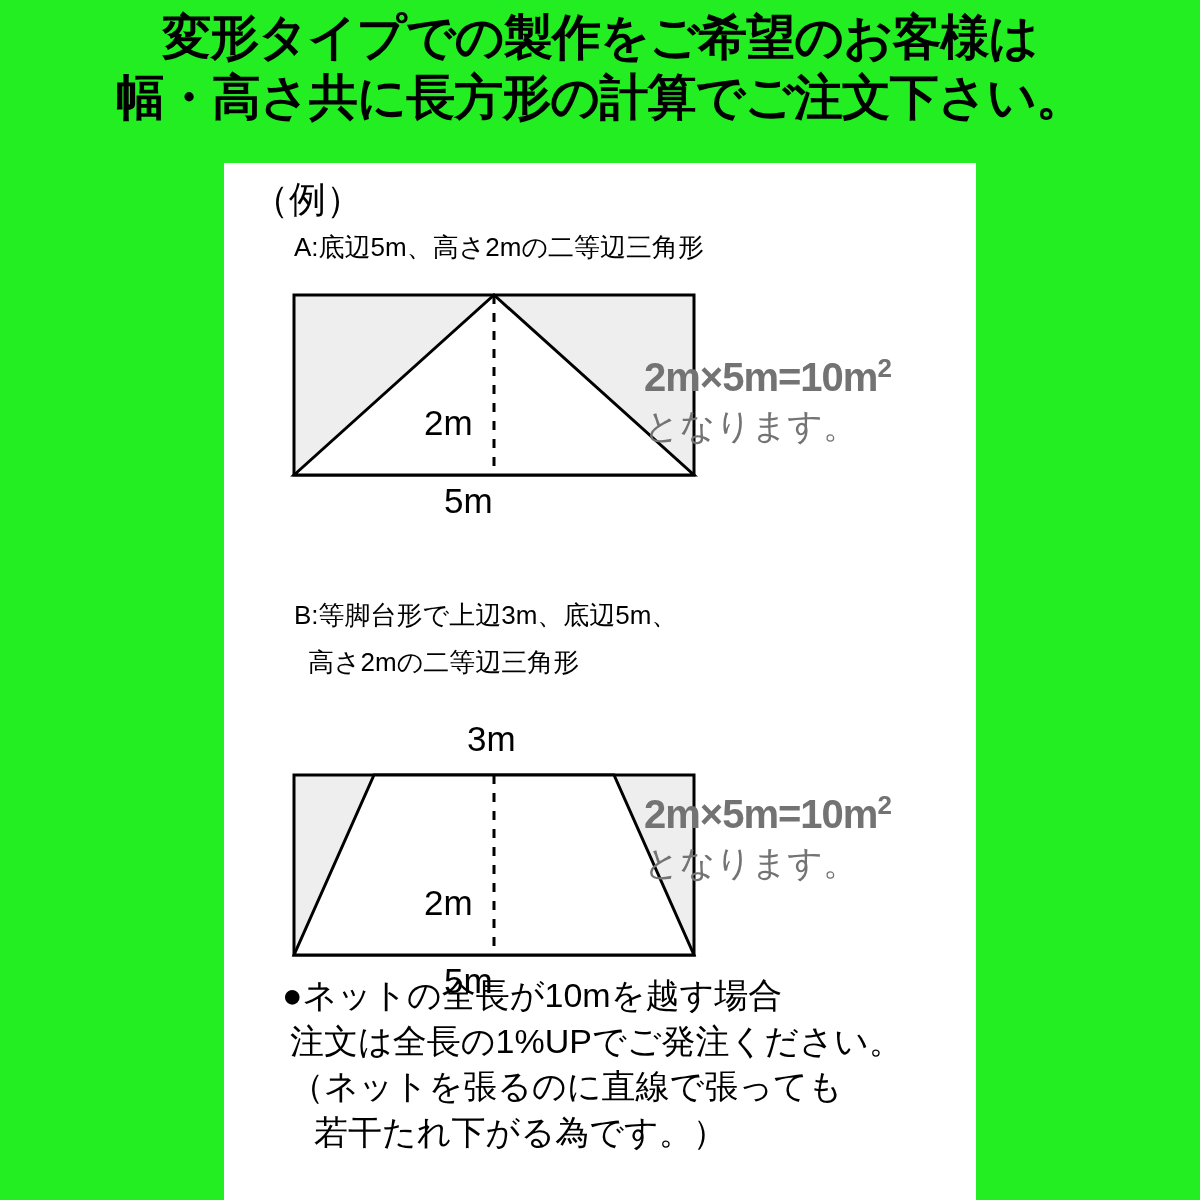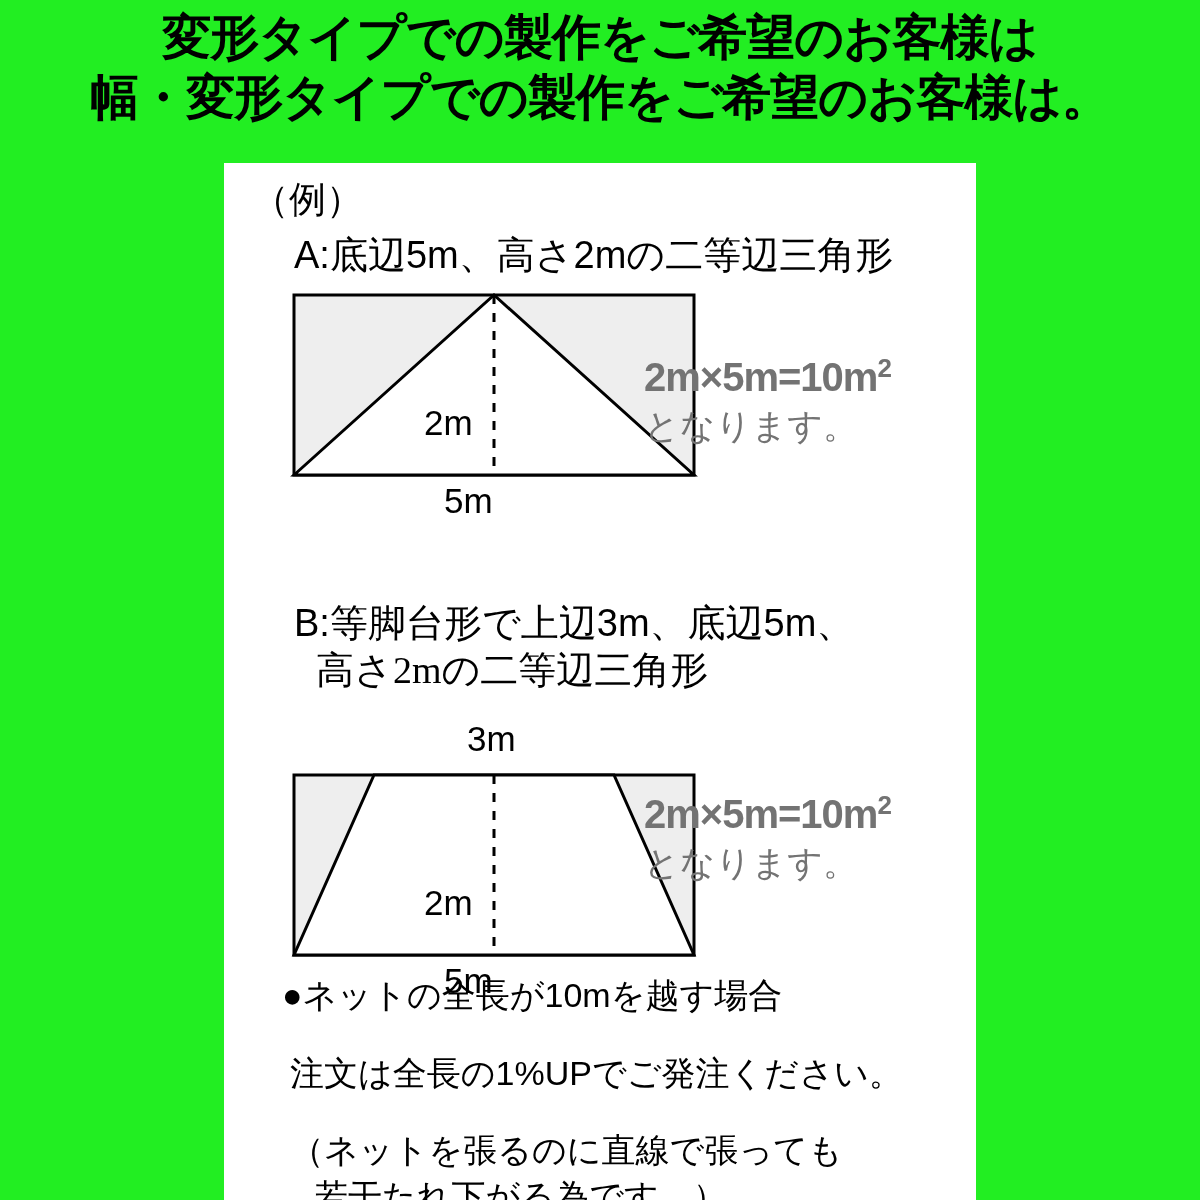--- a/index.html
+++ b/index.html
@@ -51,28 +51,28 @@
   .rei {
     position: absolute;
     left: 28px;
     top: 12px;
     font-size: 37px;
     color: #000;
     white-space: nowrap;
   }
   .caption {
     position: absolute;
-    font-size: 38px;
+    font-size: 26px;
     color: #000;
     white-space: nowrap;
     line-height: 1.28;
   }
   .cap-a { left: 70px; top: 68px; }
   .cap-b1 { left: 70px; top: 436px; }
-  .cap-b2 { left: 92px; top: 483px; font-family: Liberation Serif, serif; }
+  .cap-b2 { left: 84px; top: 483px; }
 
   .figwrap {
     position: absolute;
   }
   .fig-a { left: 60px; top: 122px; }
   .fig-b { left: 60px; top: 560px; }
 
   .result {
     position: absolute;
     color: #737373;
@@ -100,31 +100,31 @@
     position: absolute;
     left: 28px;
     top: 810px;
     width: 710px;
     color: #000000;
     font-size: 34px;
     line-height: 1.34;
   }
   .notes .n-line { display: block; white-space: nowrap; }
   .notes .i1 { padding-left: 30px; }
-  .notes .i2 { padding-left: 38px; margin-top: 32px; }
+  .notes .i2 { padding-left: 38px; }
   .notes .i3 { padding-left: 62px; }
 </style>
 </head>
 <body>
 
 <div class="page">
 
   <div class="headline">
     <span class="line">変形タイプでの製作をご希望のお客様は</span>
-    <span class="line">幅・変形タイプでの製作をご希望のお客様は。</span>
+    <span class="line">幅・高さ共に長方形の計算でご注文下さい。</span>
   </div>
 
   <div class="card">
     <div class="card-inner">
 
       <div class="rei">（例）</div>
 
       <div class="caption cap-a">A:底辺5m、高さ2mの二等辺三角形</div>
 
       <div class="figwrap fig-a">

